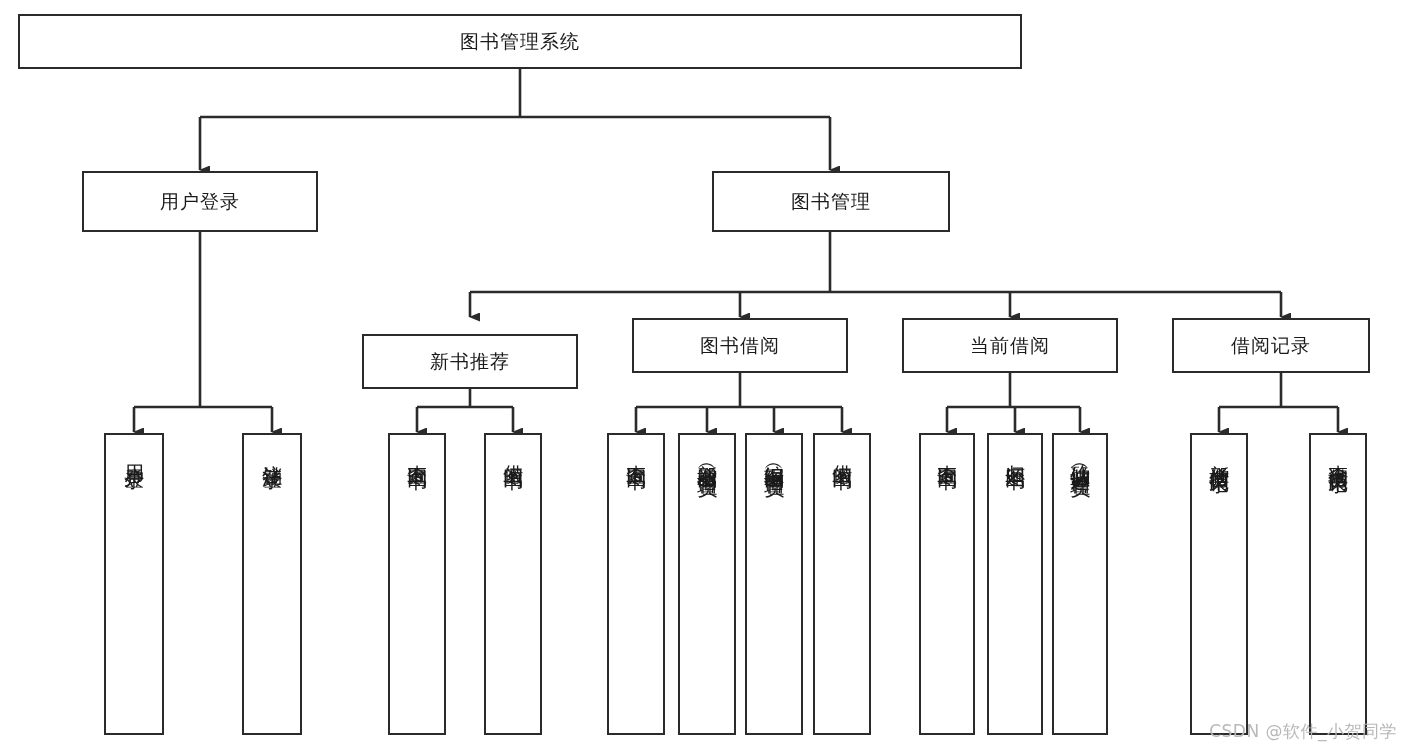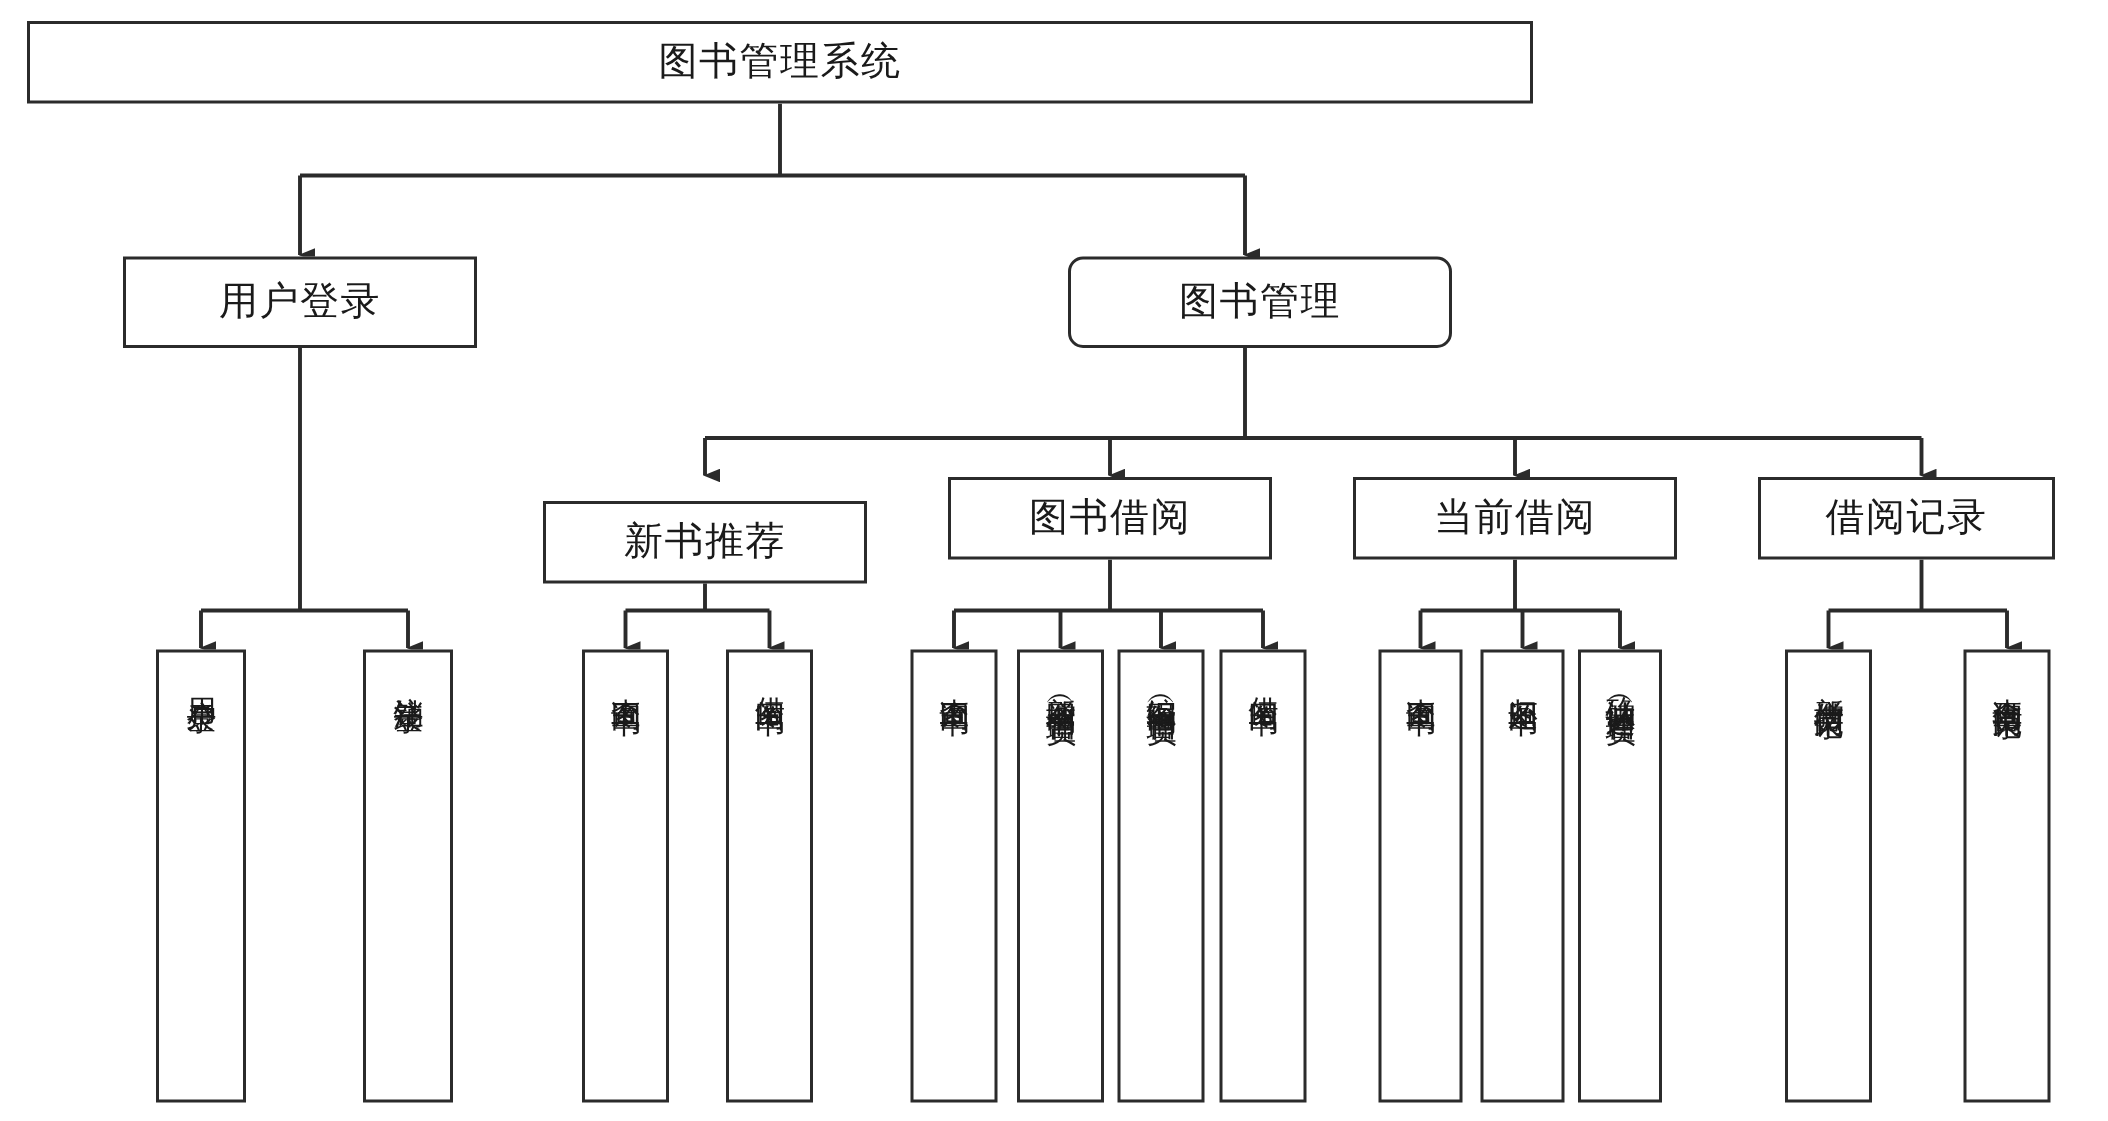--- a/index.html
+++ b/index.html
@@ -31,21 +31,21 @@
     box-sizing: border-box;
     background: #ffffff;
     border: 2px solid #2b2b2b;
     display: flex;
     align-items: center;
     justify-content: center;
     color: #1a1a1a;
     text-align: center;
   }
   .node.horizontal {
-    font-size: 26px;
+    font-size: 19px;
     letter-spacing: 1px;
     line-height: 1.25;
   }
   .node.vertical {
     font-size: 20px;
     letter-spacing: 2px;
     line-height: 1.18;
     padding-top: 14px;
     align-items: flex-start;
   }
@@ -116,21 +116,21 @@
       </g>
   </svg>
 
   <div id="node-layer">
       <div class="node horizontal node-root" style="left: 18px; top: 14px; width: 1004px; height: 55px;">
         <span>图书管理系统</span>
       </div>
       <div class="node horizontal" style="left: 82px; top: 171px; width: 236px; height: 61px;">
         <span>用户登录</span>
       </div>
-      <div class="node horizontal" style="left: 712px; top: 171px; width: 256px; height: 61px; border-radius: 10px;">
+      <div class="node horizontal" style="left: 712px; top: 171px; width: 238px; height: 61px;">
         <span>图书管理</span>
       </div>
       <div class="node horizontal" style="left: 362px; top: 334px; width: 216px; height: 55px;">
         <span>新书推荐</span>
       </div>
       <div class="node horizontal" style="left: 632px; top: 318px; width: 216px; height: 55px;">
         <span>图书借阅</span>
       </div>
       <div class="node horizontal" style="left: 902px; top: 318px; width: 216px; height: 55px;">
         <span>当前借阅</span>
@@ -172,14 +172,15 @@
         <span class="vtext">确认归还（管理员）</span>
       </div>
       <div class="node vertical" style="left: 1190px; top: 433px; width: 58px; height: 302px;">
         <span class="vtext">新增借阅记录</span>
       </div>
       <div class="node vertical" style="left: 1309px; top: 433px; width: 58px; height: 302px;">
         <span class="vtext">查询借阅记录</span>
       </div>
     </div>
 
+  <div id="watermark">CSDN @软件_小贺同学</div>
 
 </div>
 
 </body></html>

